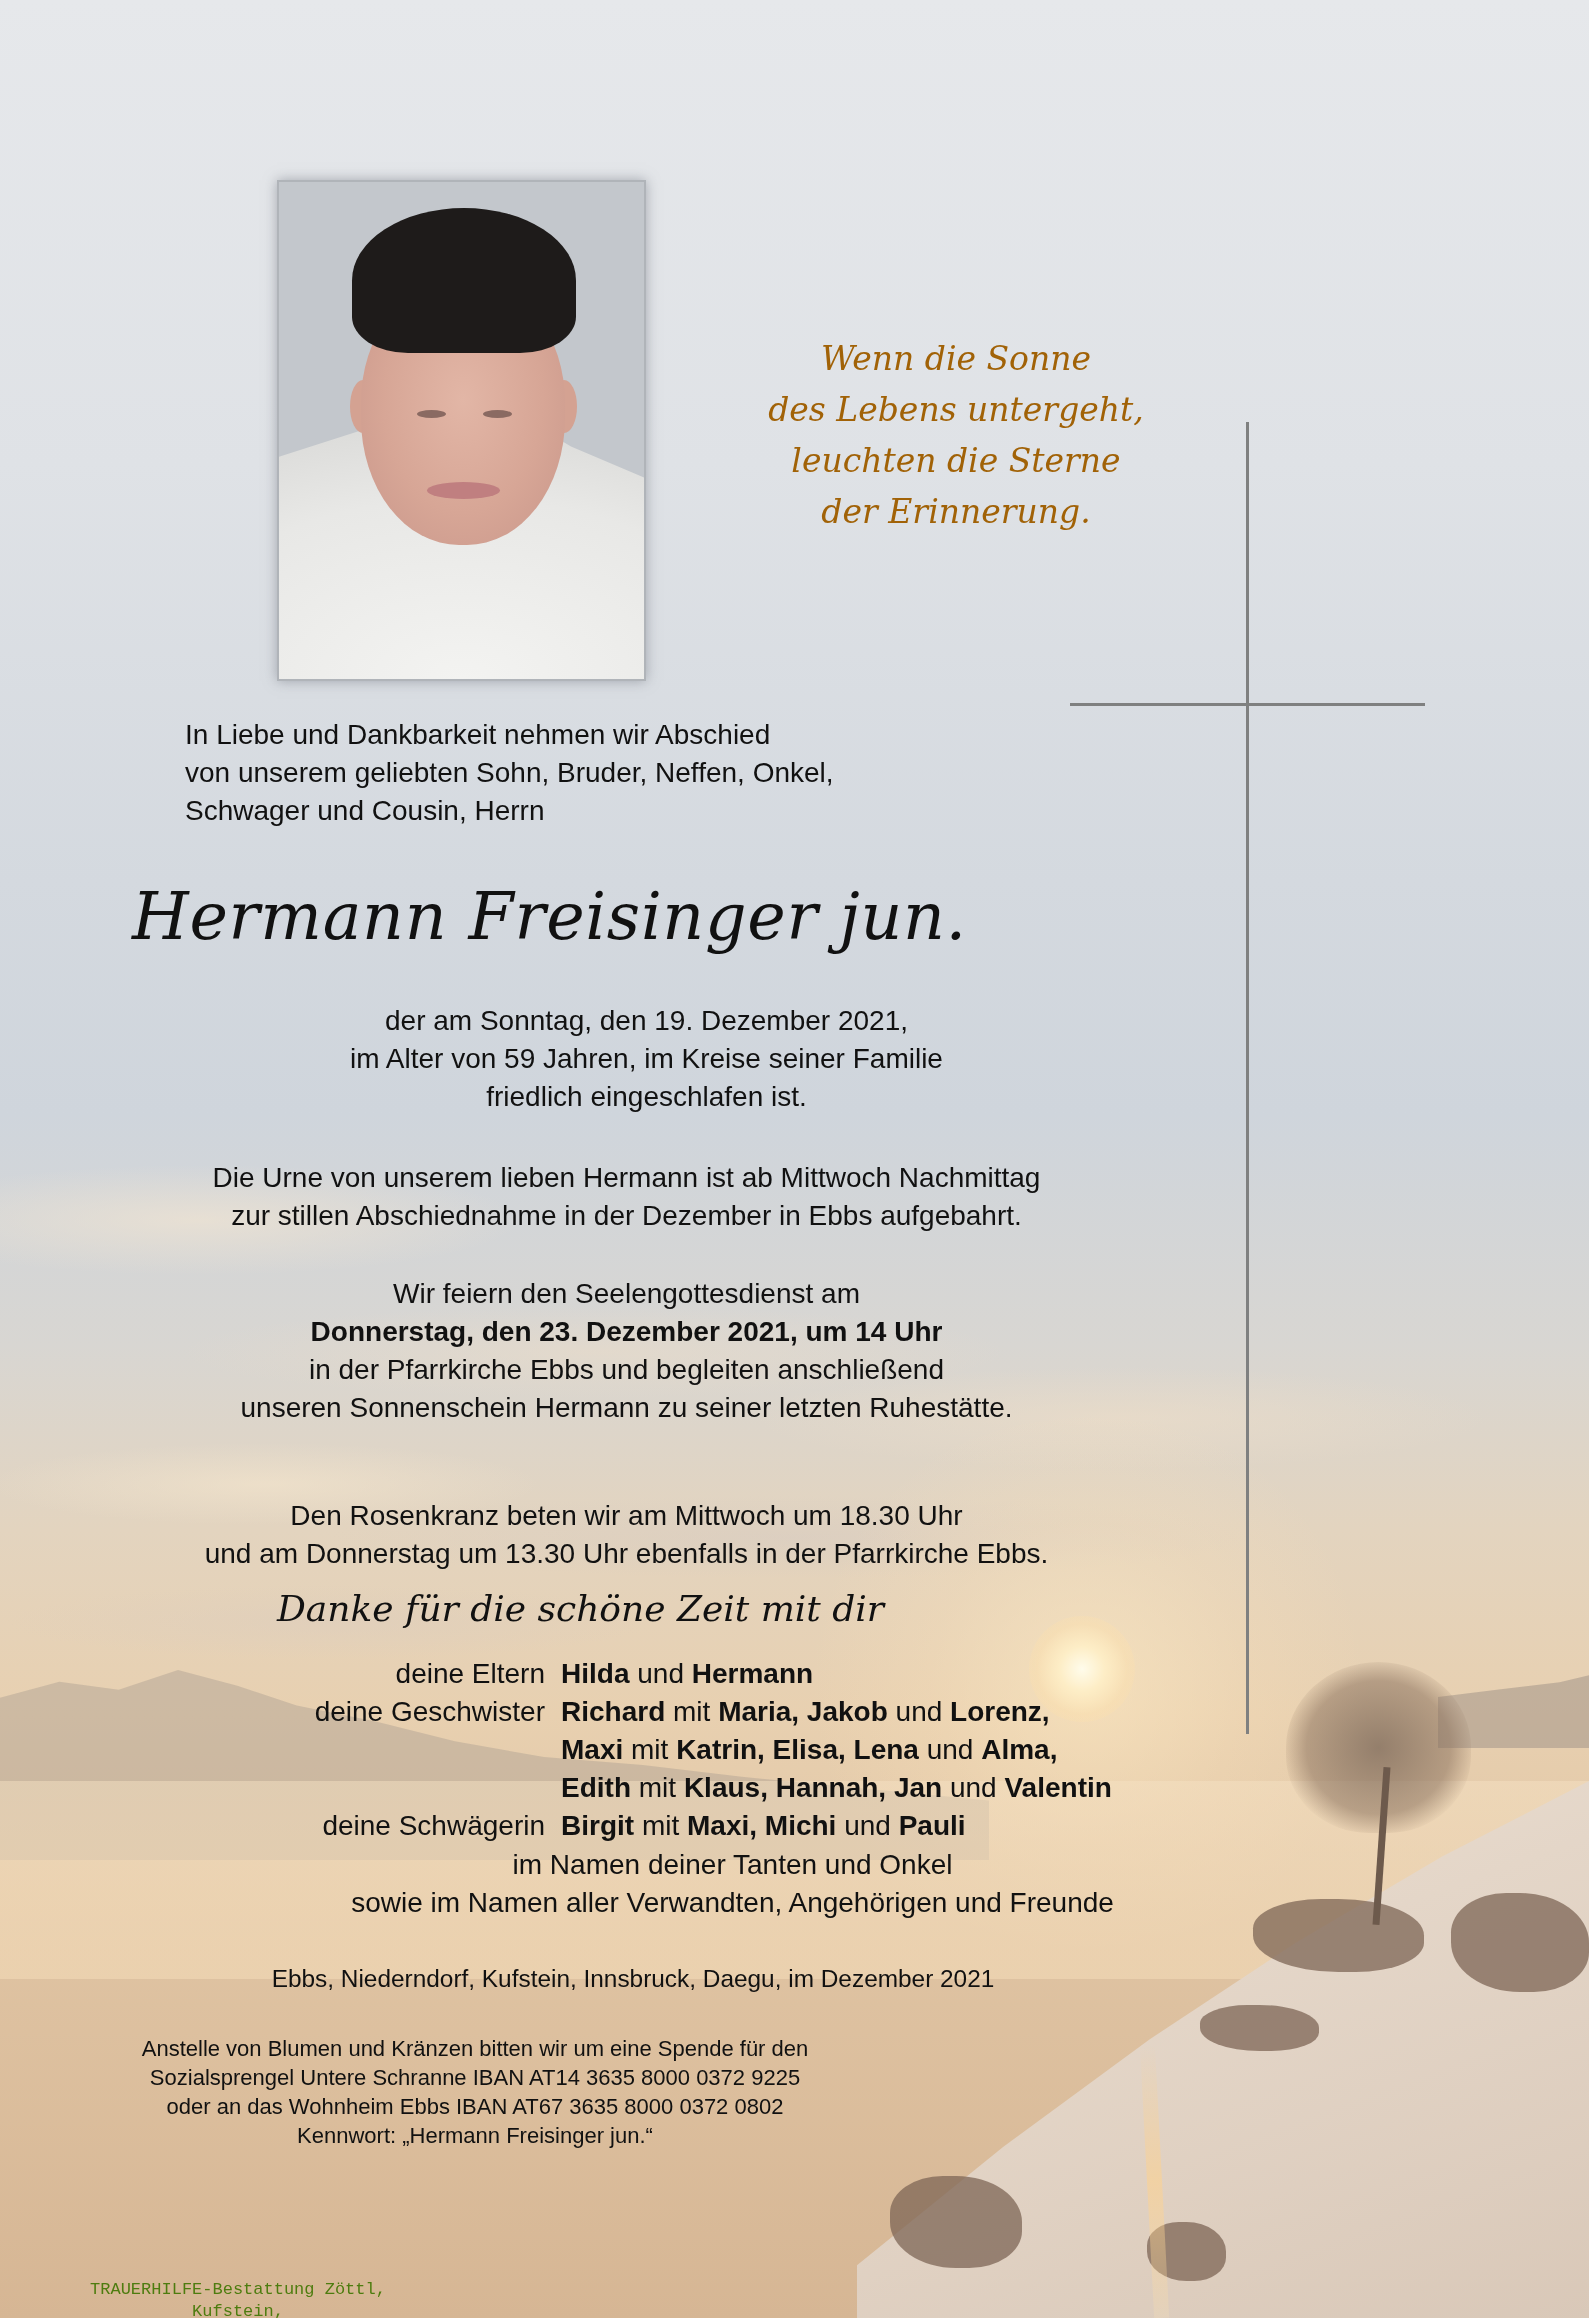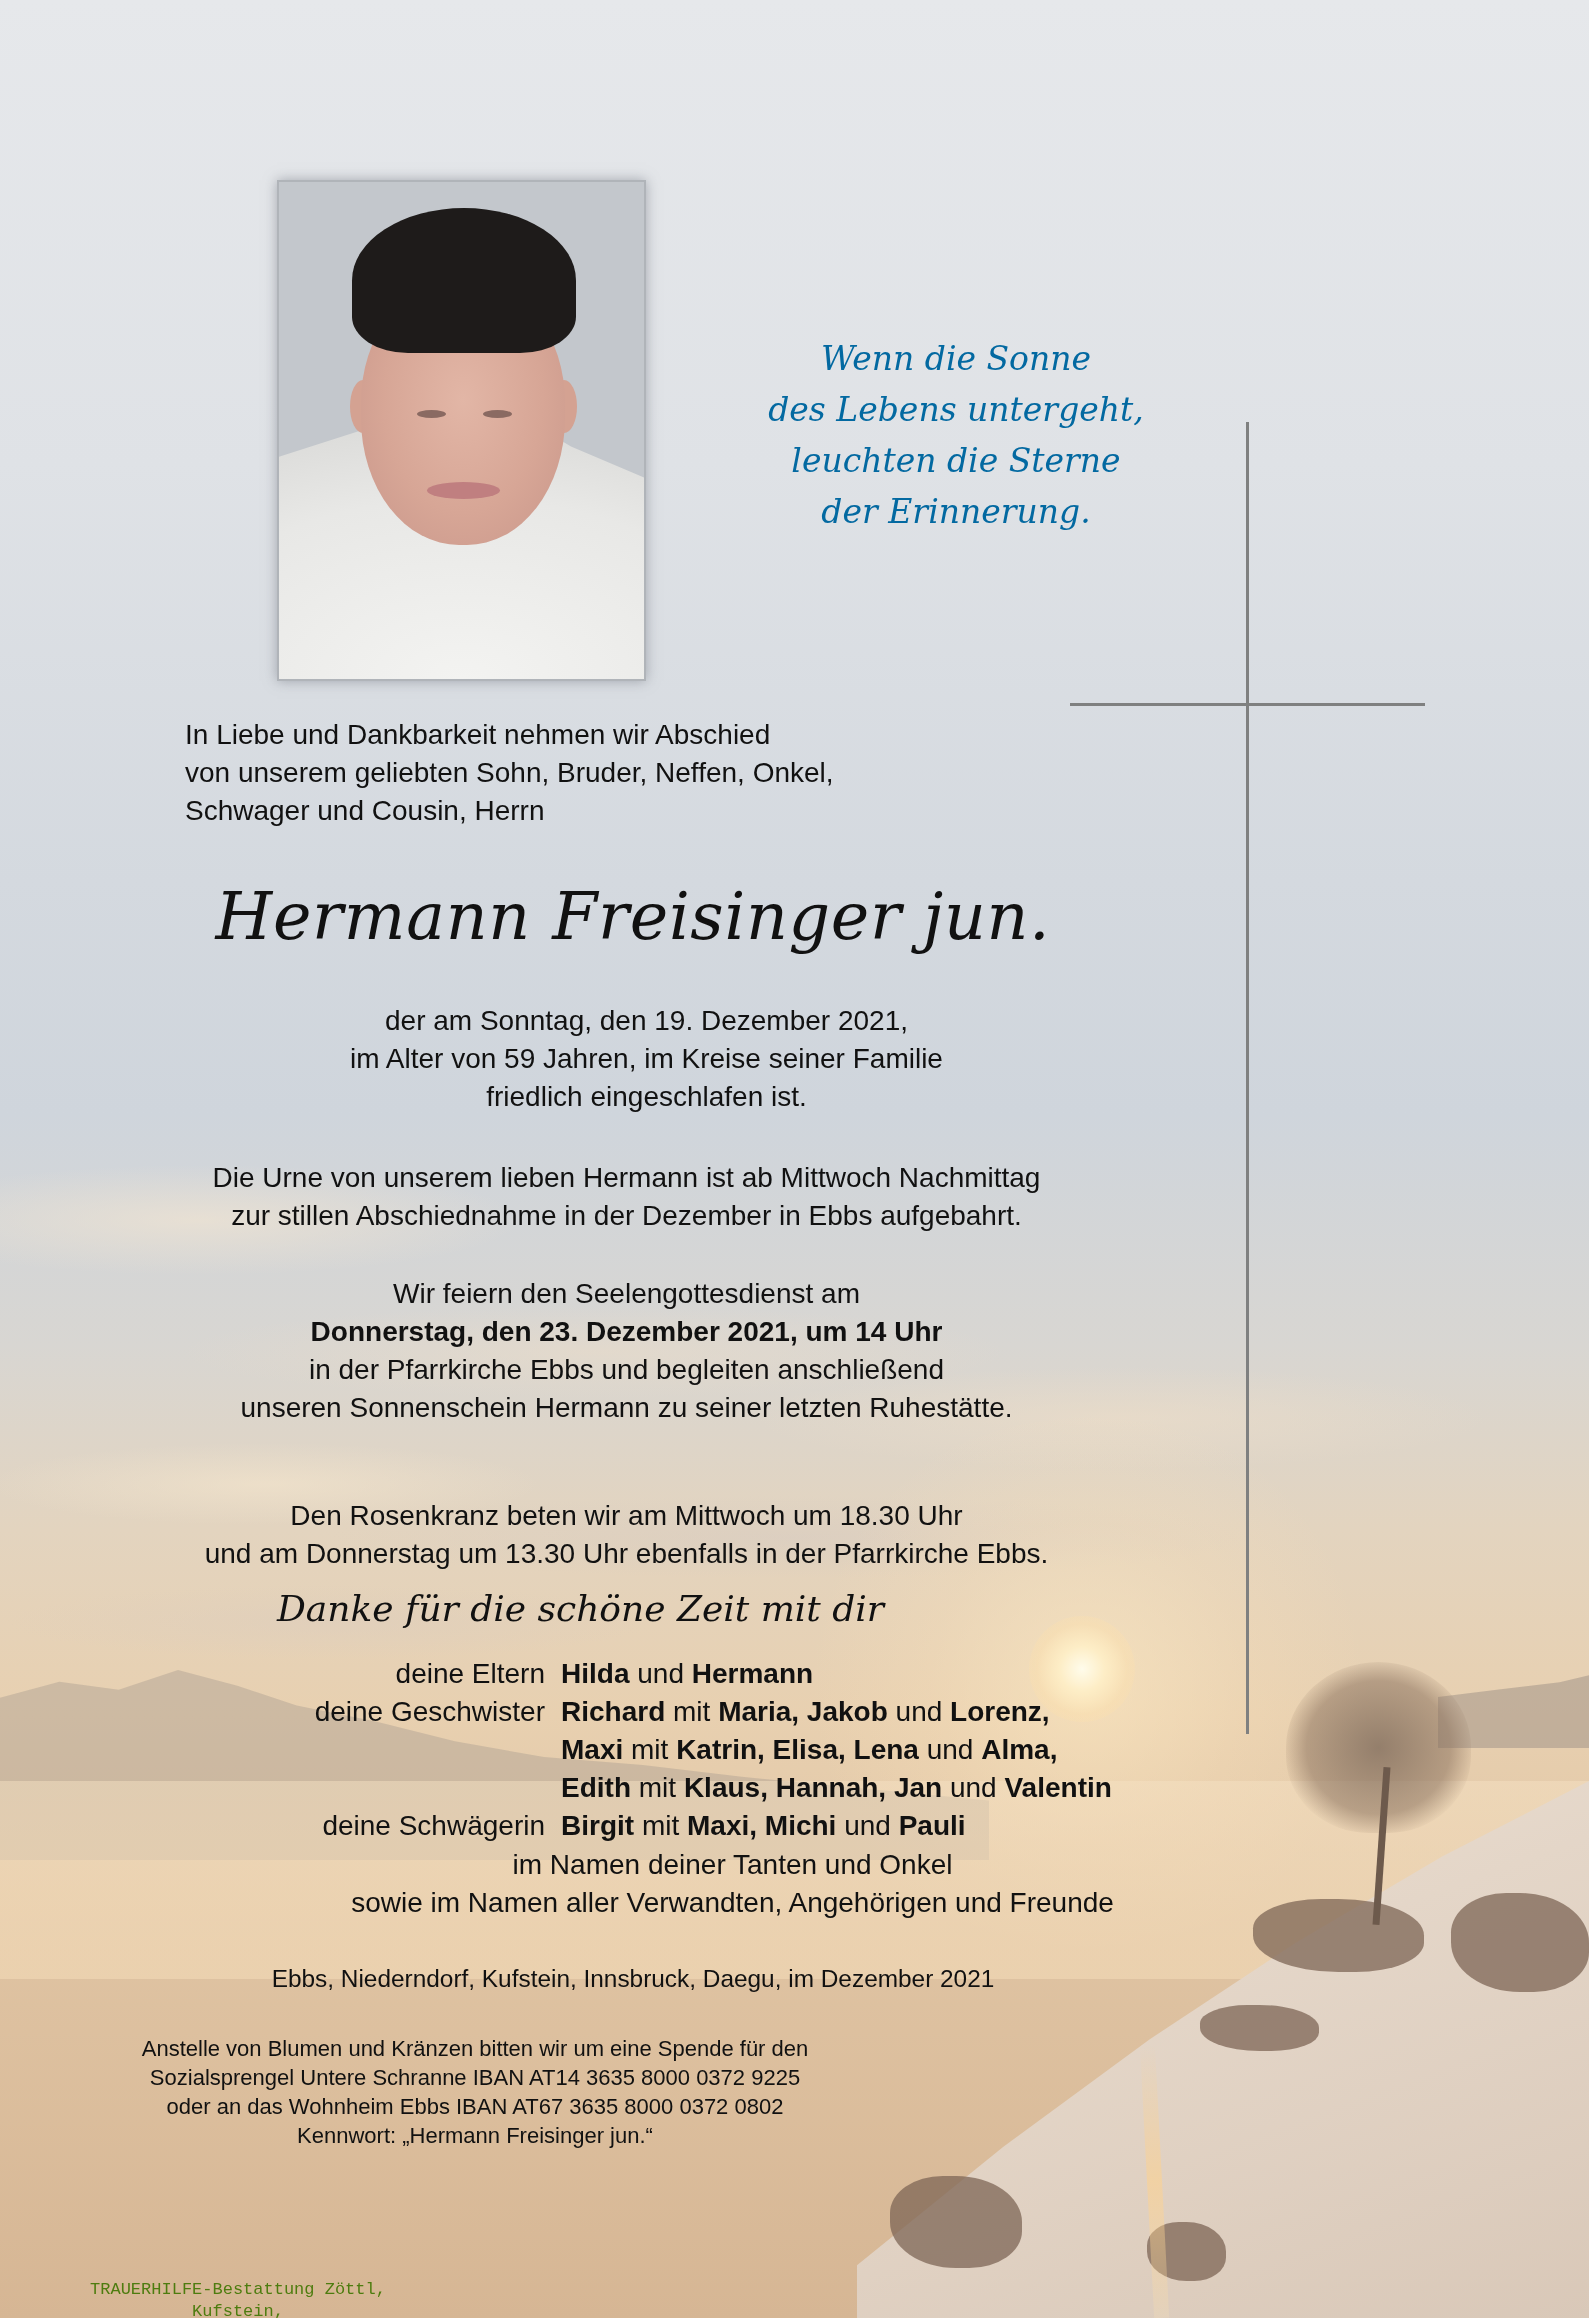--- a/index.html
+++ b/index.html
@@ -50,25 +50,25 @@
   .photo-ear-r { position:absolute; left:272px; top:198px; width:26px; height:53px; border-radius:50%; background:#d4a292; }
   .photo-mouth { position:absolute; left:148px; top:300px; width:73px; height:17px; border-radius:50%; background:#c07f80; }
   .photo-eye { position:absolute; top:228px; width:29px; height:8px; border-radius:50%; background:#8a6a62; }
 
   .cross-v { position:absolute; left:1246px; top:422px; width:3.3px; height:1312px; background:#7f8080; }
   .cross-h { position:absolute; left:1070px; top:703px; width:355px; height:3.3px; background:#7f8080; }
 
   .script { font-family:"DejaVu Serif", serif; font-style:italic; font-weight:normal; }
 
   .quote { position:absolute; left:725px; top:333px; width:462px; text-align:center;
-    font-size:33px; line-height:51px; color:#0369a1; }
+    font-size:33px; line-height:51px; color:#a16207; }
   .quote div { white-space:nowrap; }
 
   .intro { position:absolute; left:185px; top:716px; width:923px; font-size:28px; line-height:38px; }
-  .name { position:absolute; left:132px; top:877px; width:1002px; text-align:center; font-size:65px; line-height:79px; letter-spacing:0.7px; }
+  .name { position:absolute; left:132px; top:877px; width:1002px; font-size:65px; line-height:79px; letter-spacing:0.7px; }
   .death { position:absolute; left:185px; top:1002px; width:923px; text-align:center; font-size:28px; line-height:38px; }
   .urn { position:absolute; left:99px; top:1159px; width:1055px; text-align:center; font-size:28px; line-height:38px; }
   .mass { position:absolute; left:99px; top:1275px; width:1055px; text-align:center; font-size:28px; line-height:38px; }
   .mass .bold { font-weight:bold; }
   .rosary { position:absolute; left:99px; top:1497px; width:1055px; text-align:center; font-size:28px; line-height:38px; }
 
   .thanks { position:absolute; left:277px; top:1586px; font-size:36px; line-height:46px; white-space:nowrap; }
   .fam { position:absolute; left:231px; top:1655px; font-size:28px; line-height:38px; }
   .fam-row { display:flex; white-space:nowrap; }
   .fam-label { width:330px; text-align:right; padding-right:16px; box-sizing:border-box; }

